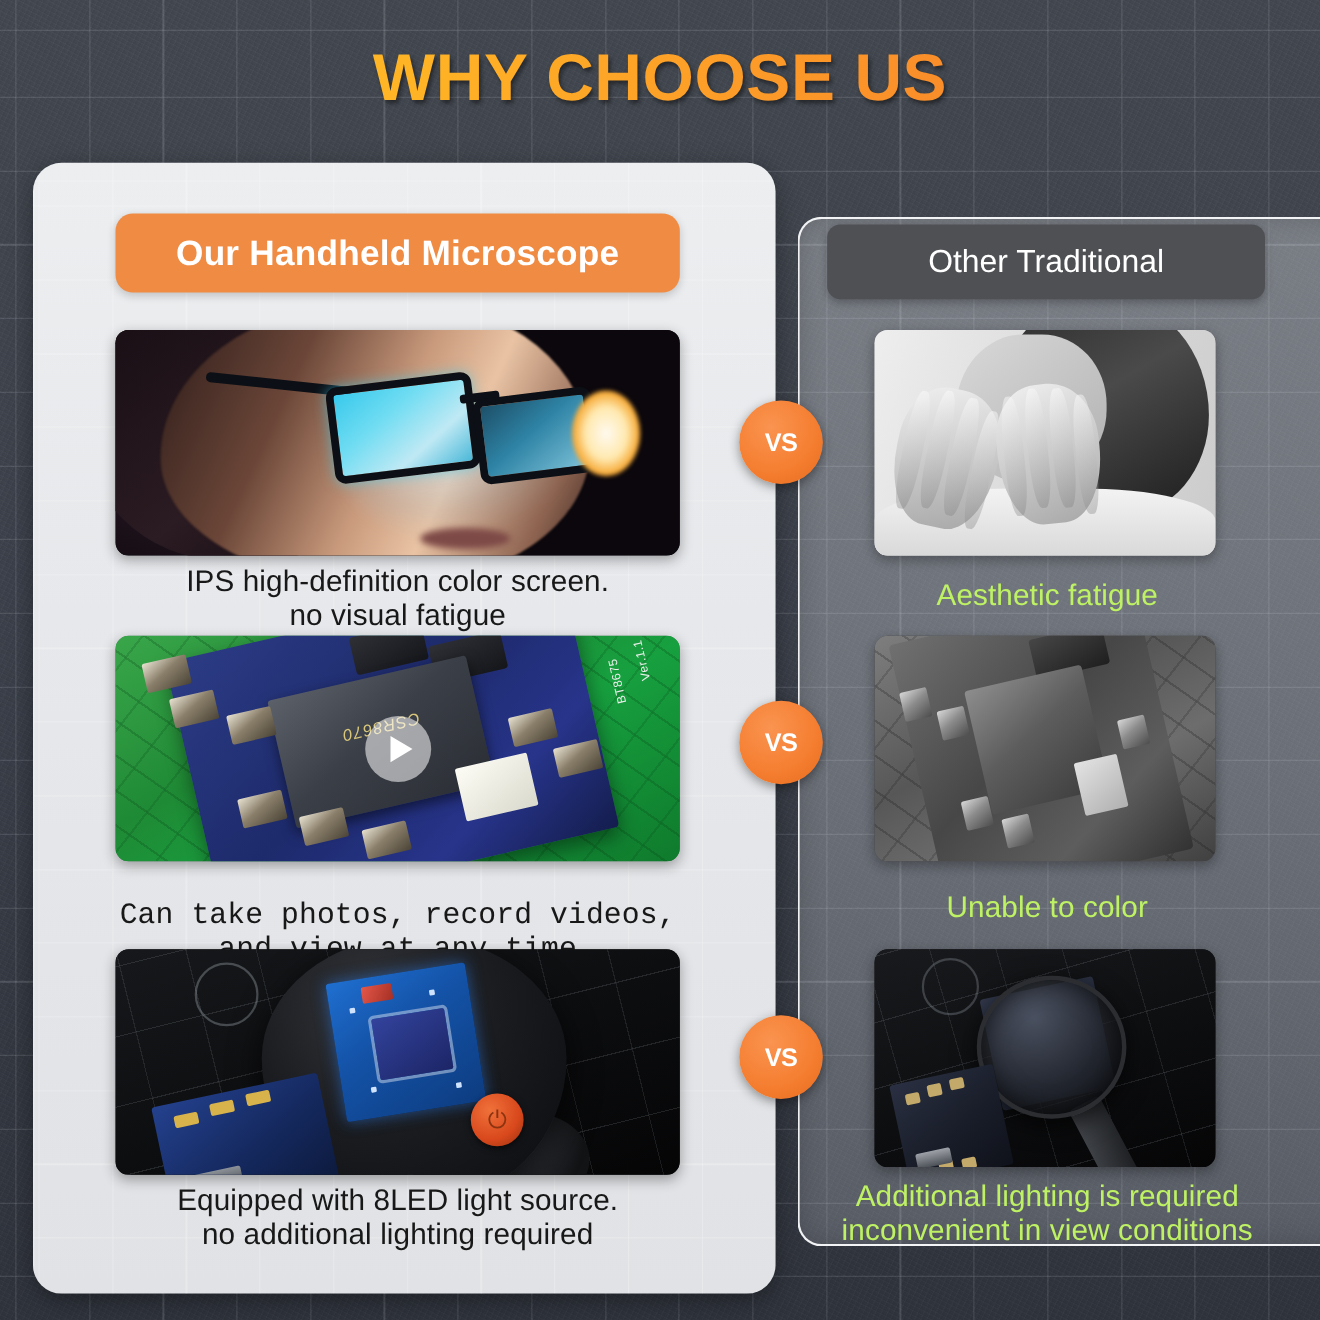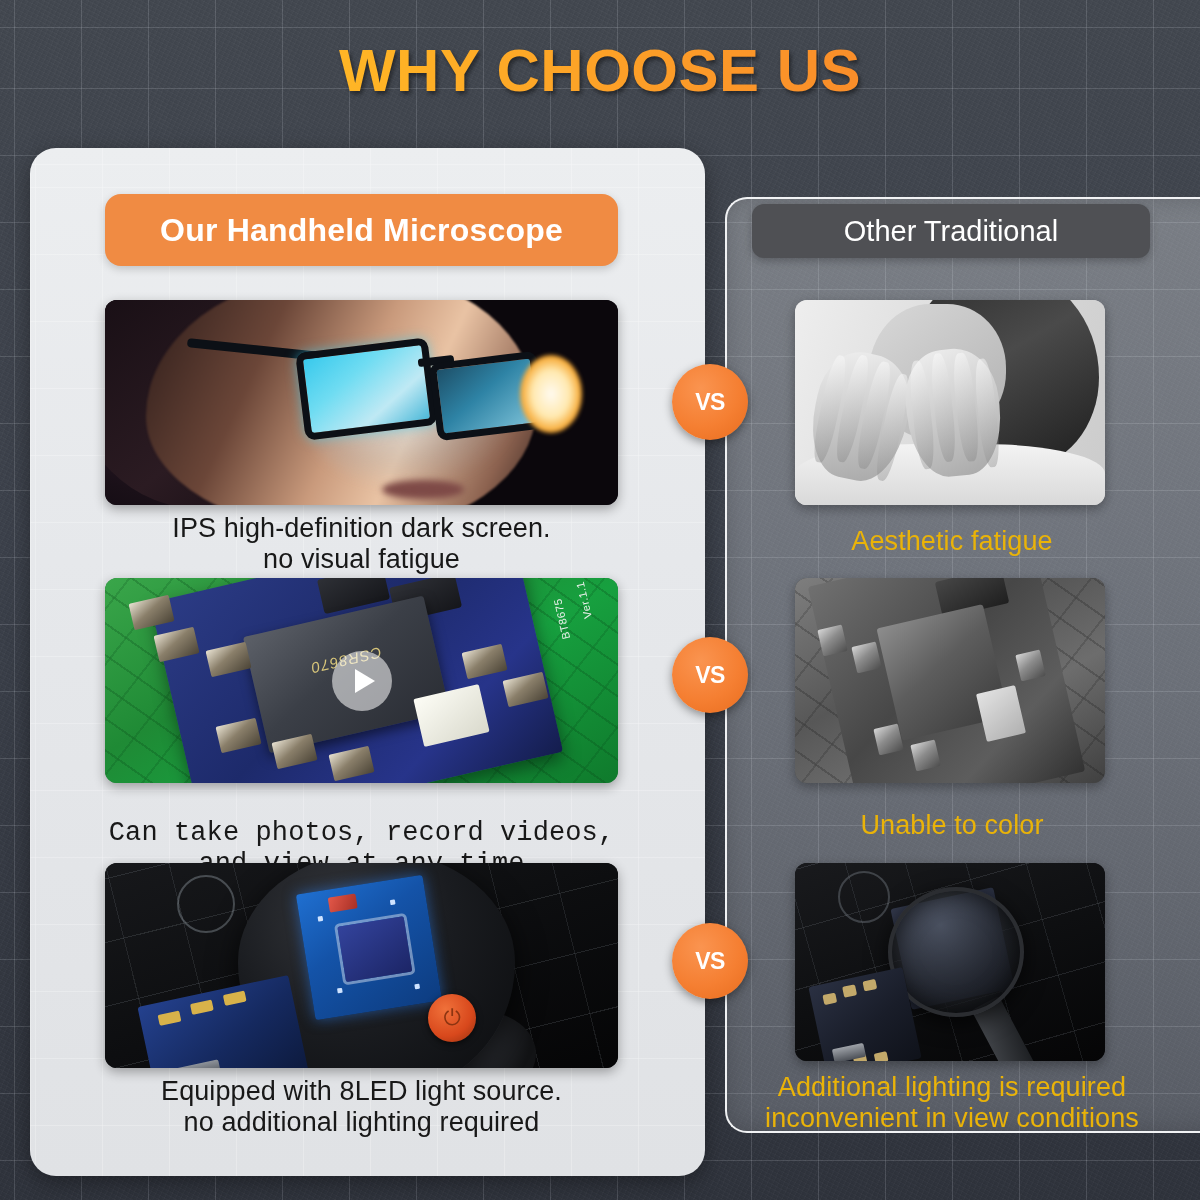--- a/index.html
+++ b/index.html
@@ -73,21 +73,21 @@
   #our-header {
     position:absolute; left:105px; top:194px; width:513px; height:72px;
     background:#f08b43; border-radius:16px;
     display:flex; align-items:center; justify-content:center;
     box-shadow:0 3px 8px rgba(0,0,0,.18);
   }
   #our-header .label {
     color:#fff; font-size:32px; font-weight:bold; letter-spacing:.2px;
   }
   #other-header {
-    position:absolute; left:752px; top:204px; width:398px; height:54px;
+    position:absolute; left:752px; top:204px; width:398px; height:68px;
     background:#4f5054; border-radius:12px;
     display:flex; flex-direction:row; align-items:center; justify-content:center;
     box-shadow:0 3px 8px rgba(0,0,0,.25);
   }
   #other-header .label {
     color:#fff; font-size:29px; line-height:33px; text-align:center;
   }
 
   
   .photo {
@@ -284,21 +284,21 @@
   .p6 .logo { position:absolute; left:14%; top:4%; width:52px; height:52px;
     border-radius:50%; border:2px solid rgba(160,170,180,.3); }
   .p6 .magpcb { position:absolute; left:34%; top:17%; width:34%; height:52%;
     transform:rotate(-12deg); border-radius:3px;
     background:linear-gradient(150deg,#33394c,#1c2130); }
 
   
   .cap { position:absolute; text-align:center; color:#181818;
          font-size:27px; line-height:31px; letter-spacing:.1px; white-space:pre-line; }
   .cap.left  { left:105px; width:513px; }
-  .cap.right { left:742px; width:420px; color:#eab308; }
+  .cap.right { left:742px; width:420px; color:#bef264; }
 
   
   .vs {
     position:absolute; width:76px; height:76px; border-radius:50%;
     background:radial-gradient(circle at 38% 32%, #fa9450 0%, #f57f32 55%, #e86c1e 100%);
     display:flex; align-items:center; justify-content:center;
     box-shadow:0 3px 10px rgba(0,0,0,.4);
   }
   .vs span { color:#fff; font-size:23px; font-weight:bold; letter-spacing:-.5px; }
 </style>
@@ -331,21 +331,21 @@
   <div class="face"></div>
   <div class="cheekglow"></div>
   <div class="temple"></div>
   <div class="glassR"></div>
   <div class="bridge"></div>
   <div class="glassL"></div>
   <div class="lips"></div>
   <div class="bokeh"></div>
 </div>
 
-<div class="cap left" style="top:513px;">IPS high-definition dark screen.
+<div class="cap left" style="top:513px;">IPS high-definition color screen.
 no visual fatigue</div>
 
 <div class="vs" style="left:672px;top:364px;">
   <span>VS</span>
 </div>
 
 <div class="photo p4" style="left:795px;top:300px;width:310px;height:205px;">
   <div class="bg"></div>
   <div class="hair"></div>
   <div class="face"></div>

